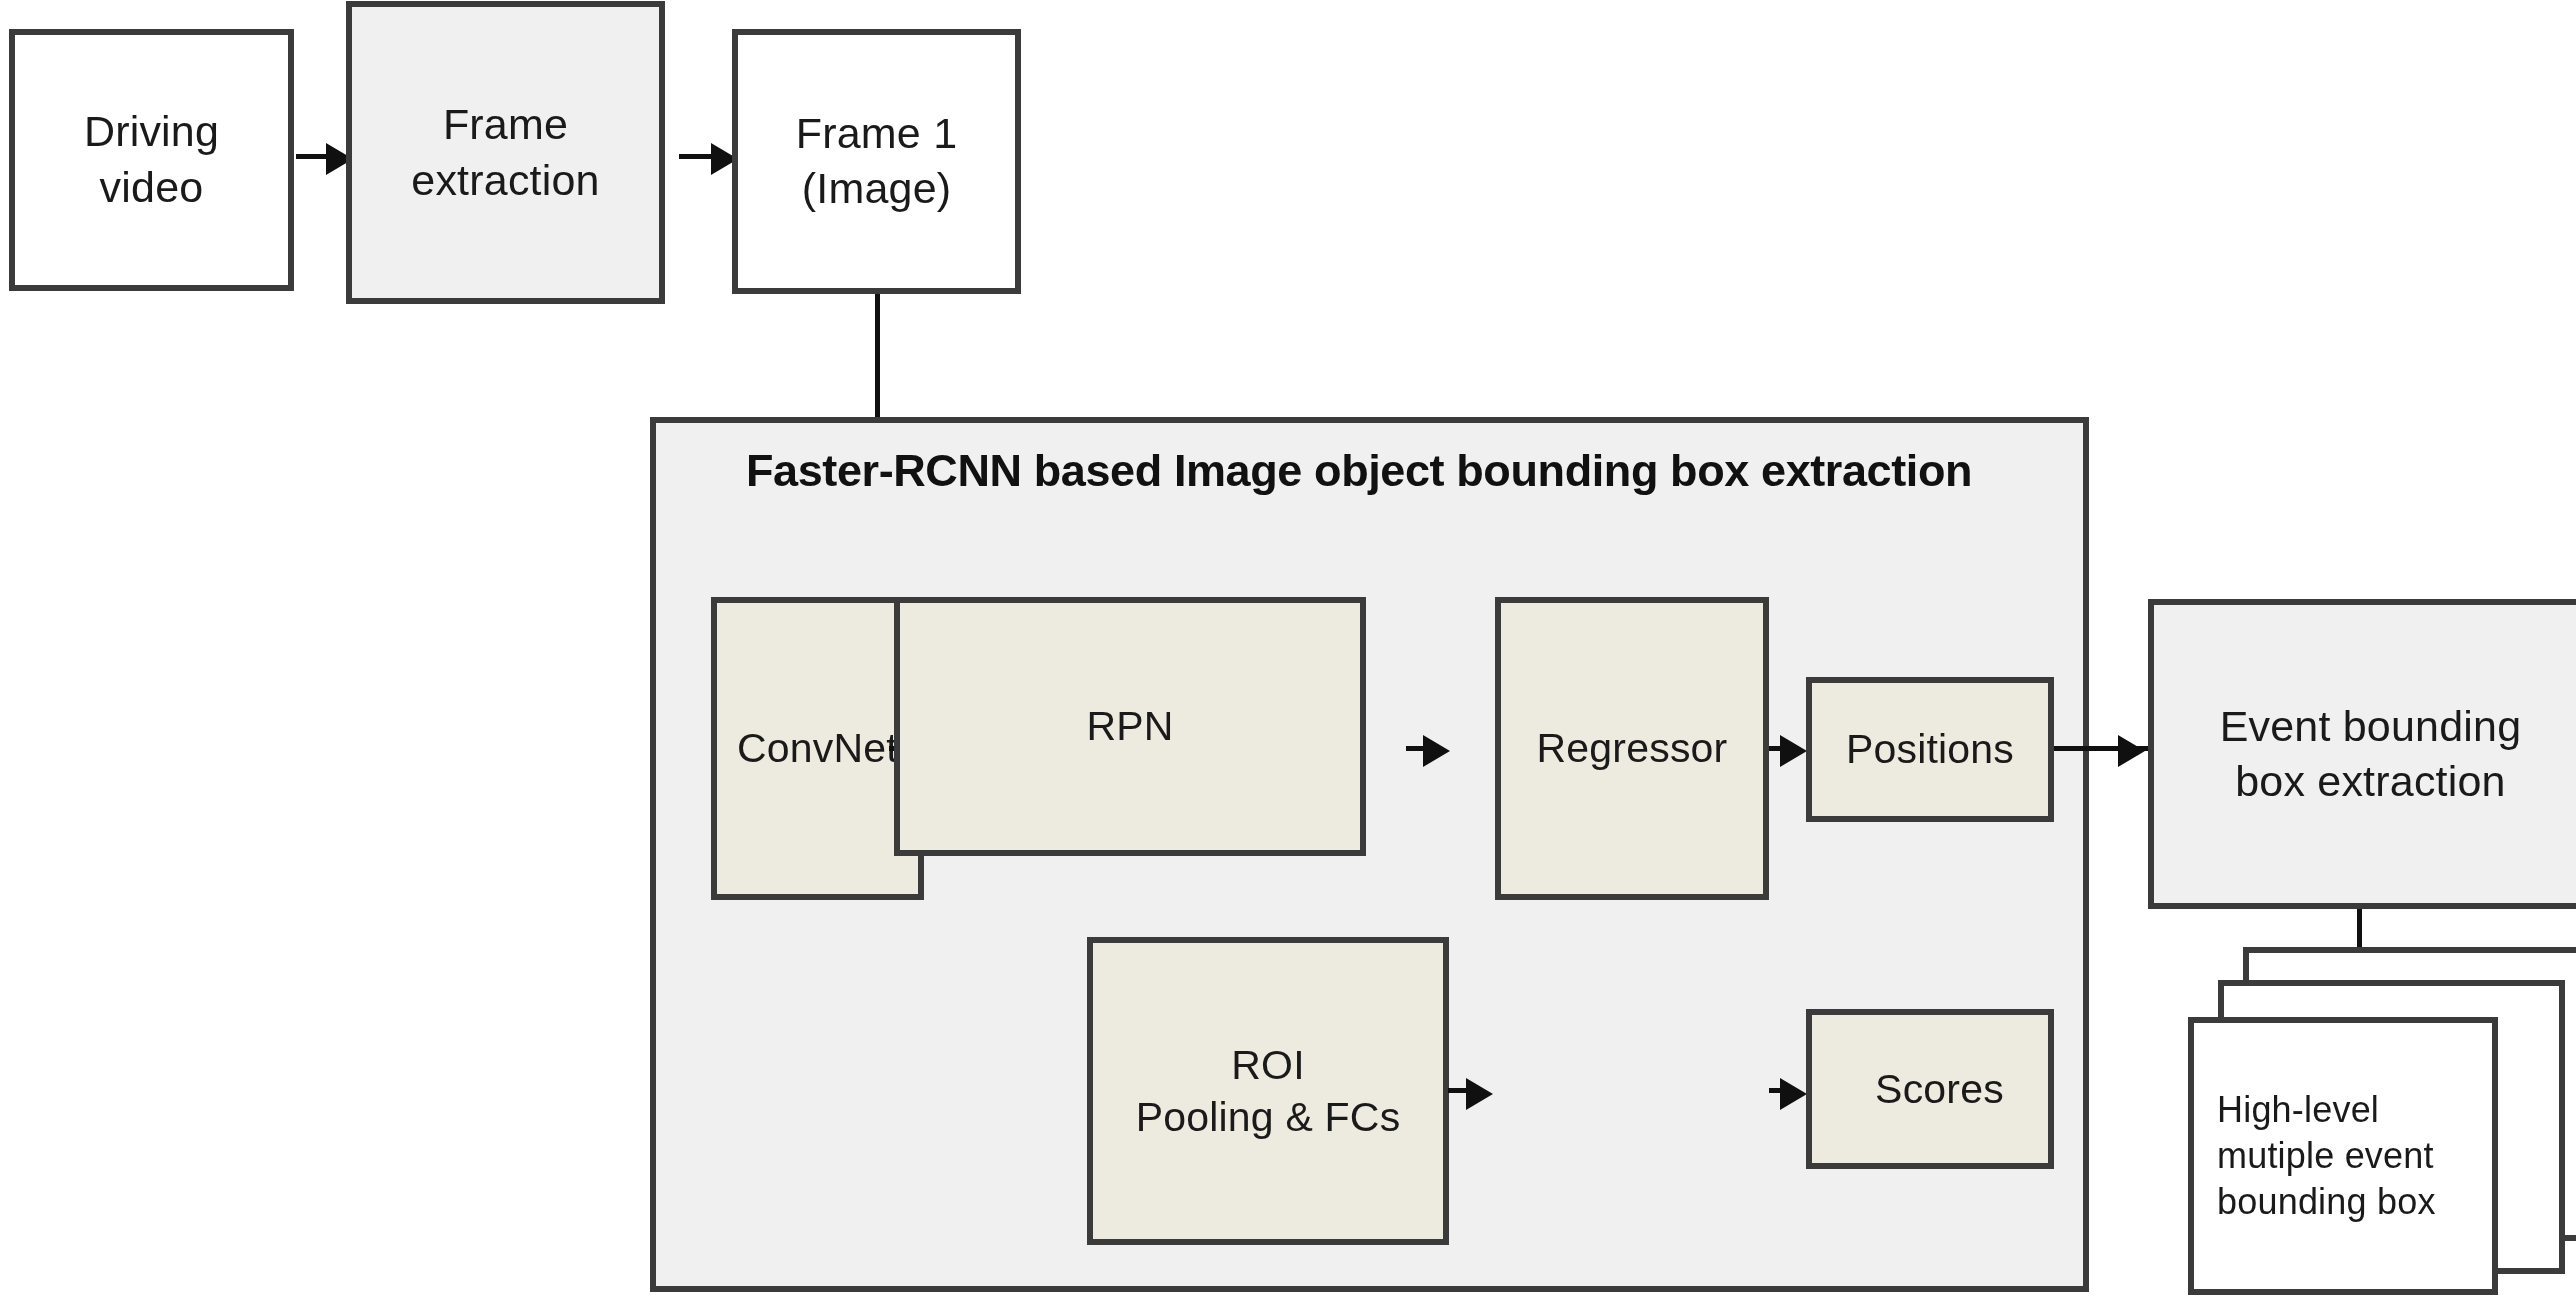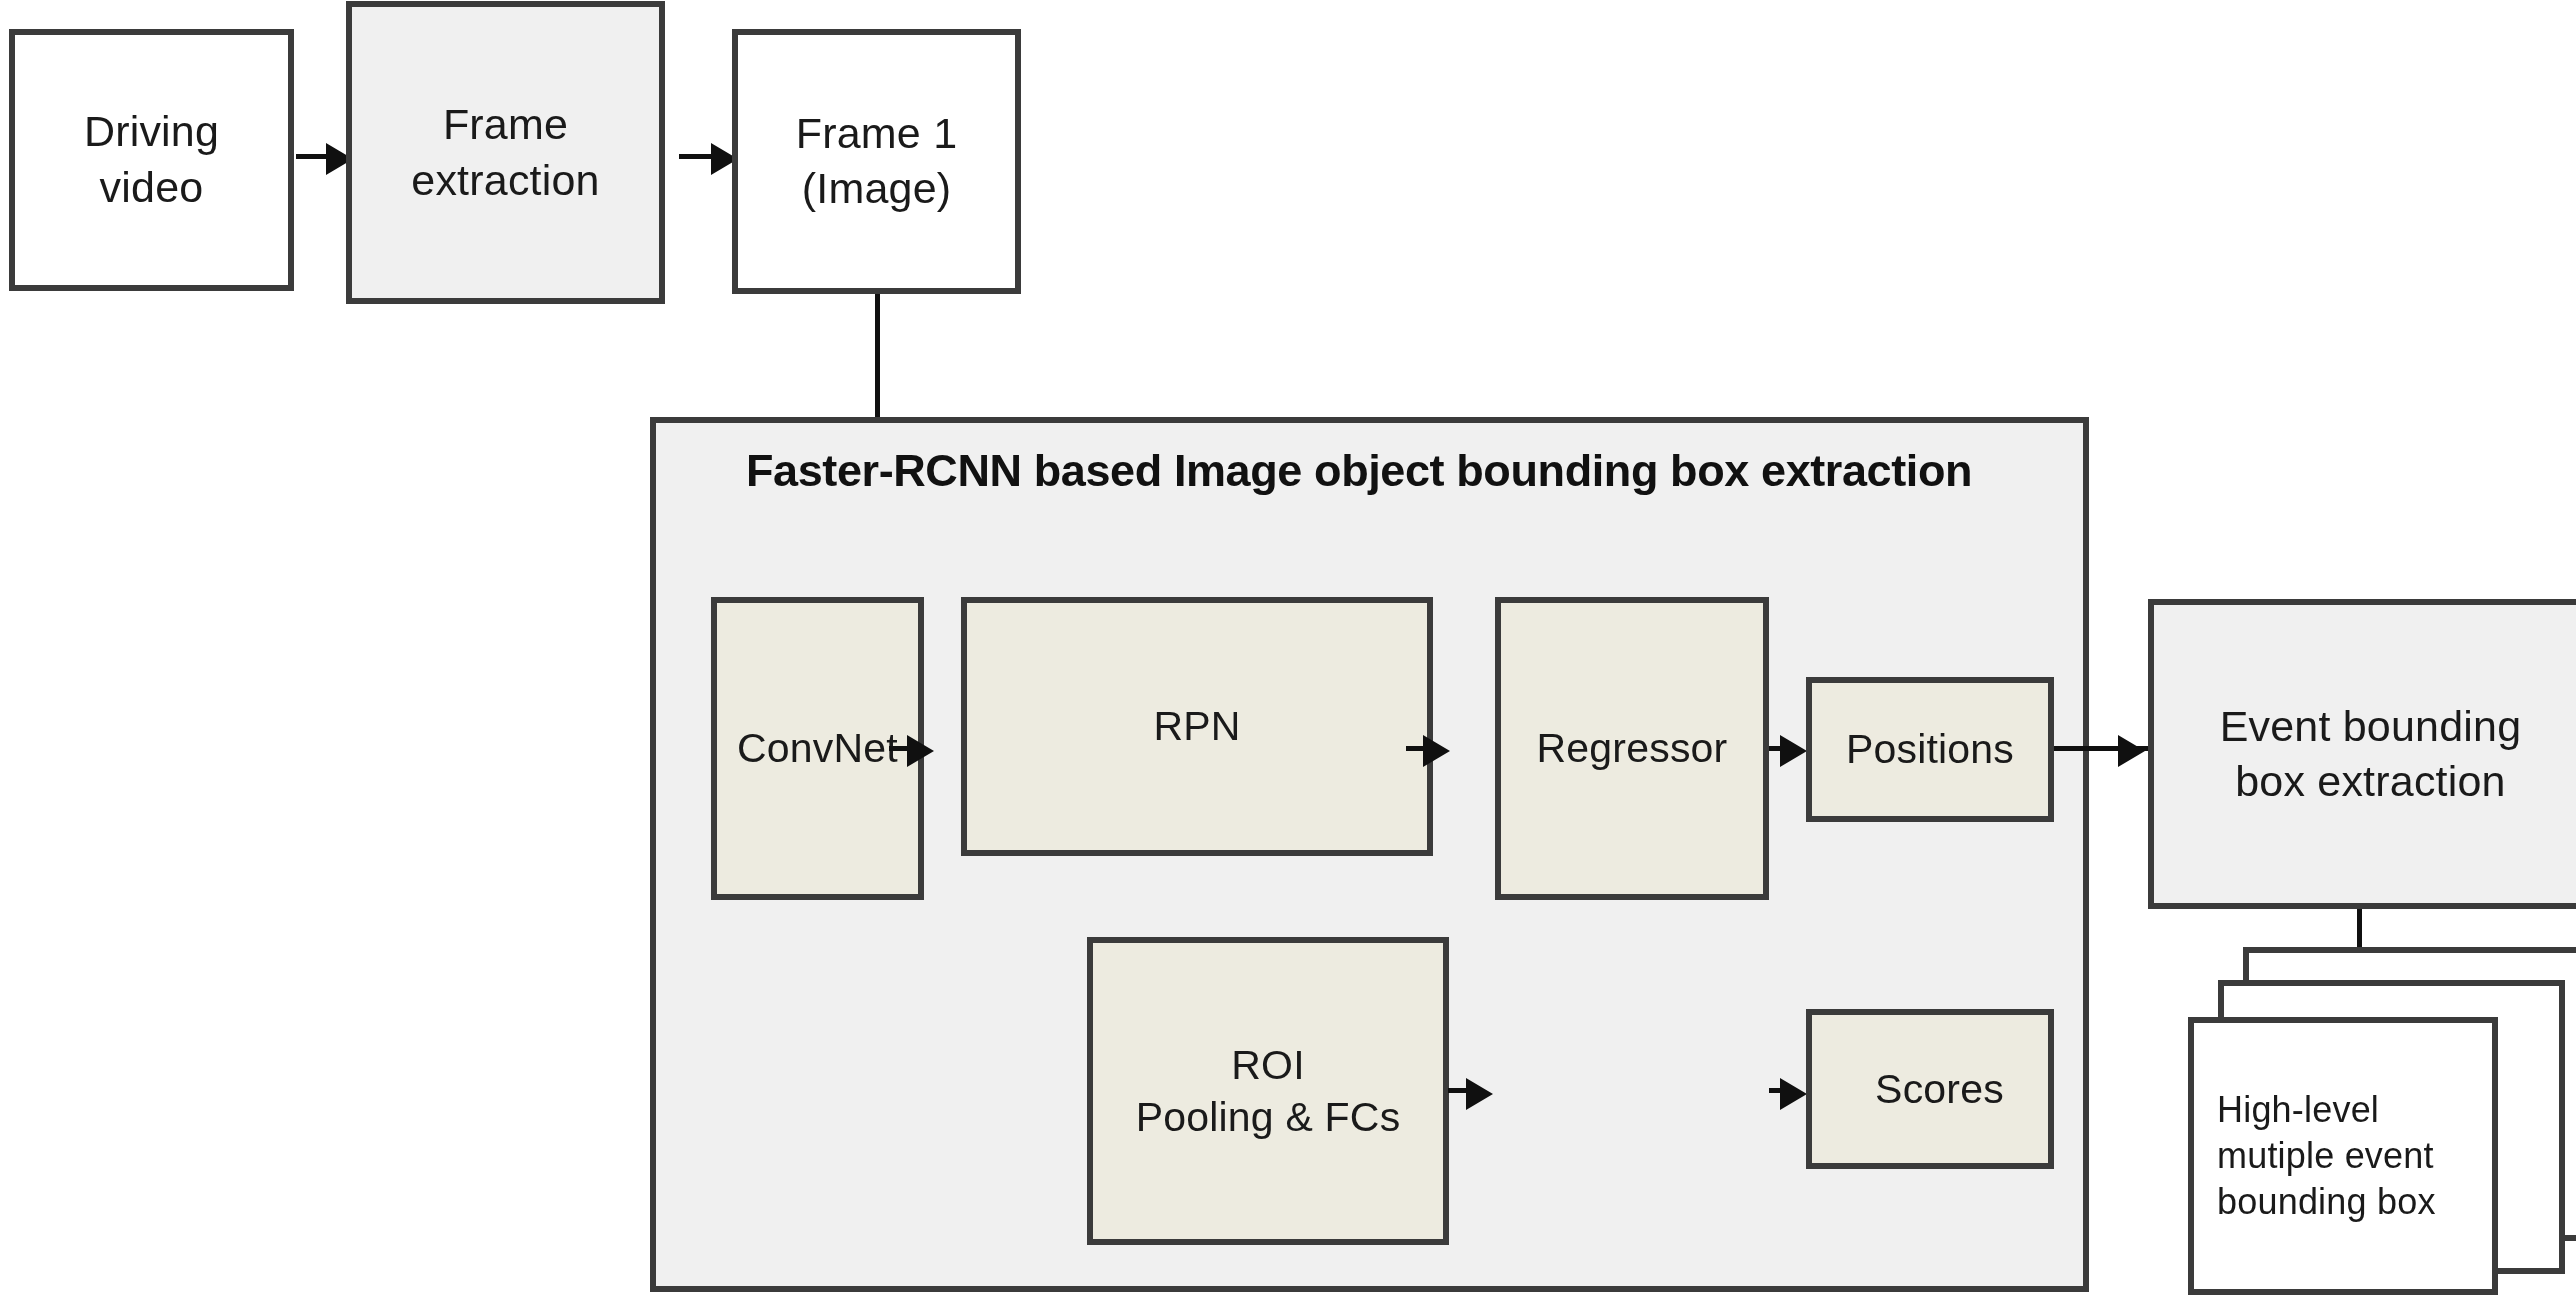--- a/index.html
+++ b/index.html
@@ -115,21 +115,21 @@
 
   <div class="panel" style="left:650px; top:417px; width:1439px; height:875px;"></div>
 
   <div class="panel-title" style="left:746px; top:445px;">Faster-RCNN based Image object bounding box extraction</div>
 
   <div class="node fill-beige" style="left:711px; top:597px; width:213px; height:303px;">ConvNet</div>
 
   <div class="hline" style="left:889px; top:746px; width:25px;"></div>
   <div class="arrowhead-right" style="left:907px; top:735px;"></div>
 
-  <div class="node fill-beige" style="left:961px; top:597px; width:472px; height:259px;">RPN</div>
+  <div class="node fill-beige" style="left:894px; top:597px; width:472px; height:259px;">RPN</div>
 
   <div class="hline" style="left:1406px; top:746px; width:25px;"></div>
   <div class="arrowhead-right" style="left:1423px; top:735px;"></div>
 
   <div class="node fill-beige" style="left:1495px; top:597px; width:274px; height:303px;">Regressor</div>
 
   <div class="hline" style="left:1769px; top:746px; width:19.6px;"></div>
   <div class="arrowhead-right" style="left:1780px; top:735px;"></div>
 
   <div class="node fill-beige" style="left:1806px; top:677px; width:248px; height:145px;">Positions</div>

